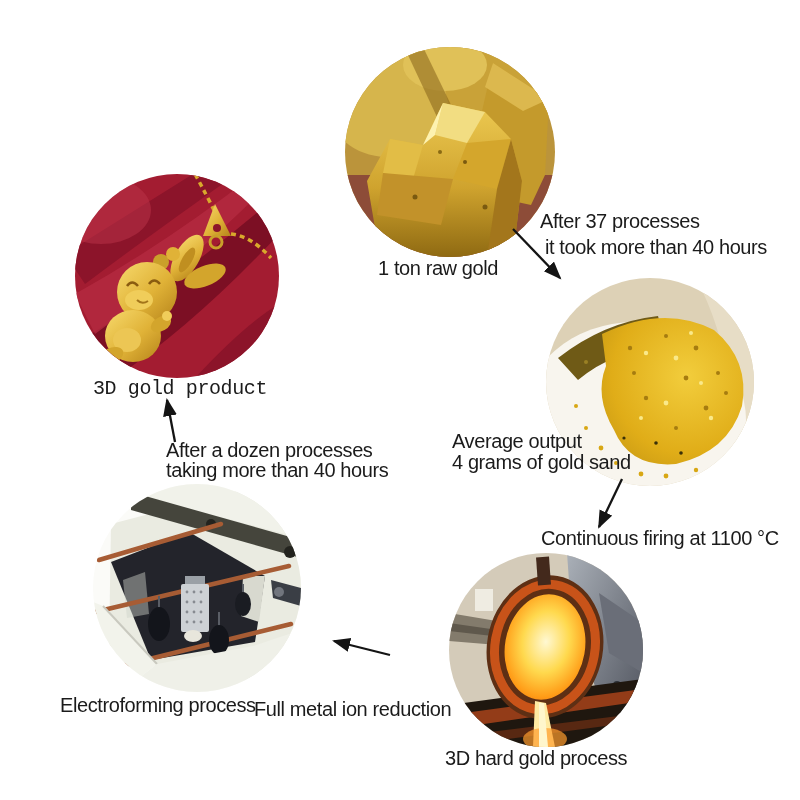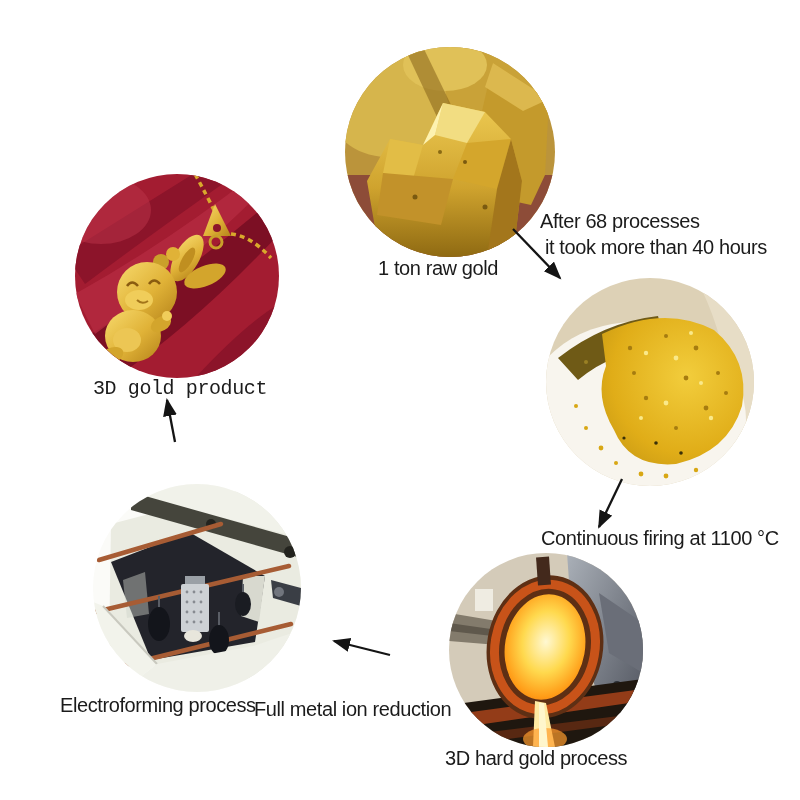--- a/index.html
+++ b/index.html
@@ -238,33 +238,41 @@
       <path d="M62,126 q5,5 11,1" stroke="#a3751a" stroke-width="2" fill="none"></path>
       <ellipse cx="58" cy="162" rx="28" ry="26" fill="url(#rb-gold)"></ellipse>
       <ellipse cx="52" cy="166" rx="14" ry="12" fill="#ecc654"></ellipse>
       <ellipse cx="36" cy="182" rx="13" ry="8" fill="#d3a52c" transform="rotate(-25 36 182)"></ellipse>
       <ellipse cx="86" cy="150" rx="11" ry="7" fill="#d3a52c" transform="rotate(-30 86 150)"></ellipse>
       <circle cx="92" cy="142" r="5" fill="#f0cd5a"></circle>
     </svg>
   </div>
 
   <div class="cap" id="cap-raw">1 ton raw gold</div>
+  <div class="note" id="note-avg">
+    <span>Average output</span>
+    <span>4 grams of gold sand</span>
+  </div>
   <div class="cap" id="cap-hard">3D hard gold process</div>
   <div class="cap" id="cap-electro">Electroforming process</div>
   <div class="cap" id="cap-product">3D gold product</div>
 
   <div class="note" id="note-37">
-    <span class="l1">After 68 processes</span>
+    <span class="l1">After 37 processes</span>
     <span class="l2">it took more than 40 hours</span>
   </div>
   <div class="note" id="note-firing">
     <span>Continuous firing at 1100 °C</span>
   </div>
   <div class="note" id="note-ion">
     <span>Full metal ion reduction</span>
+  </div>
+  <div class="note" id="note-dozen">
+    <span>After a dozen processes</span>
+    <span>taking more than 40 hours</span>
   </div>
 
   <svg class="arrows" viewBox="0 0 800 800">
     <defs>
       <marker id="ah" markerUnits="userSpaceOnUse" markerWidth="20" markerHeight="16" refX="16" refY="7" orient="auto">
         <path d="M0,0 L18,7 L0,14 Z" fill="#141414"></path>
       </marker>
     </defs>
     <g stroke="#141414" stroke-width="2.3" fill="none">
       <path d="M513,229 L560,278" marker-end="url(#ah)"></path>

